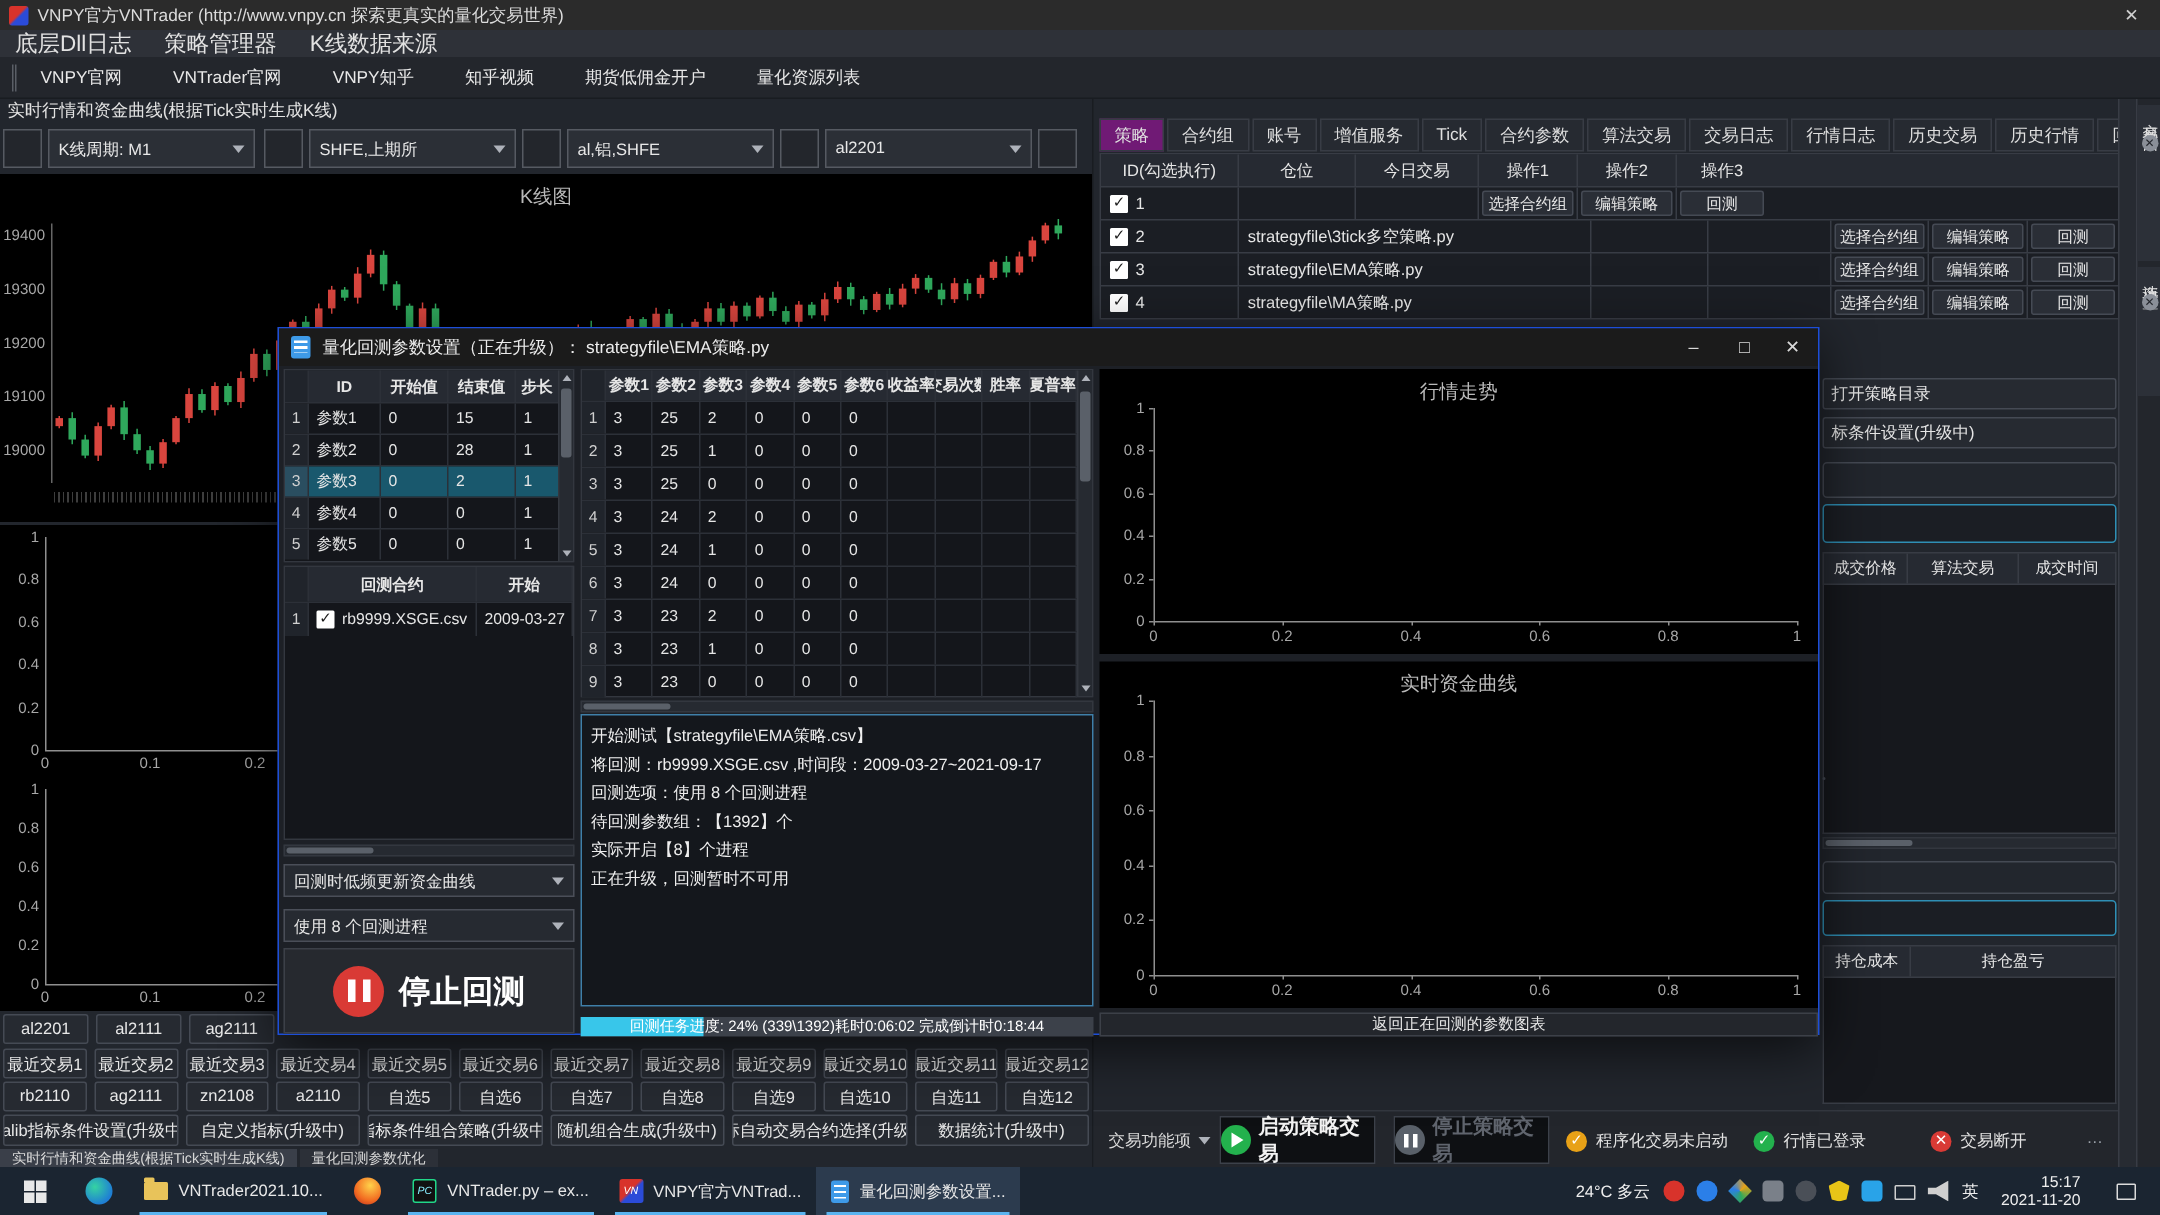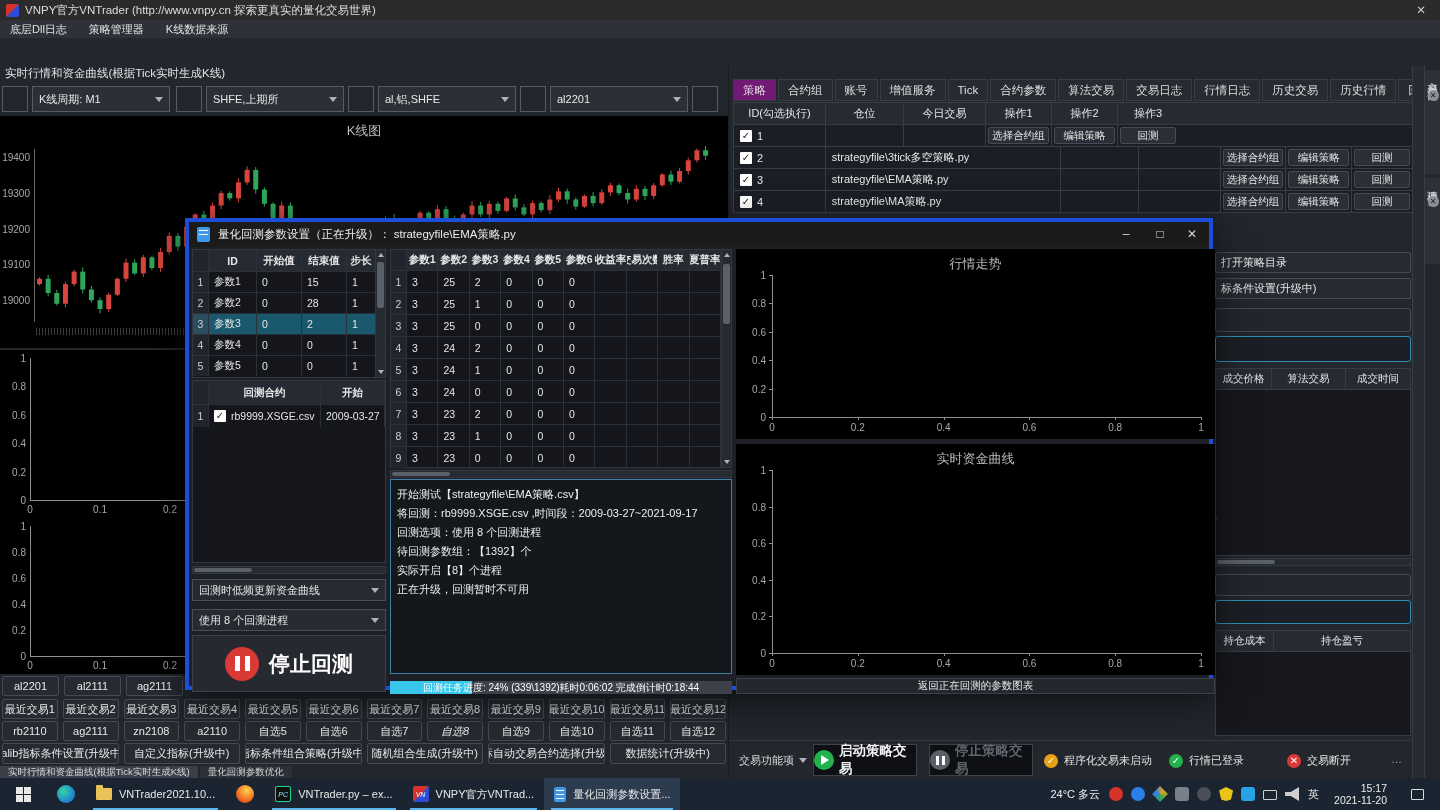--- a/index.html
+++ b/index.html
@@ -2,21 +2,21 @@
 <html><head>
 <meta charset="utf-8">
 <style>
 *{margin:0;padding:0;box-sizing:border-box;font-family:"Liberation Sans","DejaVu Sans",sans-serif}
 html,body{background:#000}
 #root{position:relative;width:1440px;height:810px;overflow:hidden;background:#22262d;color:#e6e6e6;font-size:12px}
 
 #titlebar{position:absolute;left:0;top:0;width:1440px;height:20px;background:#2b2b2b;display:flex;align-items:center;padding:0 6px;font-size:11.5px;color:#dcdcdc}
 #appicon{width:13px;height:13px;border-radius:2px;background:linear-gradient(135deg,#d8332b 0 45%,#2b4bd8 55% 100%);margin-right:6px}
 #winclose{margin-left:auto;width:26px;text-align:center;color:#cfcfcf;cursor:default}
-#menubar{position:absolute;left:0;top:20px;width:1440px;height:18px;background:#2e3138;display:flex;align-items:center;gap:22px;padding:0 10px;font-size:11px}
+#menubar{position:absolute;left:0;top:20px;width:1440px;height:18px;background:#2e3138;display:flex;align-items:center;gap:22px;padding:0 10px;font-size:15px}
 .menuitem{color:#e2e2e2}
 #toolbar{position:absolute;left:0;top:38px;width:1440px;height:28px;background:#23262c;border-bottom:1px solid #191c21;display:flex;align-items:center}
 #toolhandle{width:3px;height:18px;border-left:1px solid #5a5e66;border-right:1px solid #5a5e66;margin-left:8px}
 #toollinks{display:flex;gap:34px;margin-left:16px;font-size:11.5px}
 .toollink{color:#e8e8e8}
 
 #lefthdr{position:absolute;left:0;top:66px;width:728px;height:18px;font-size:11.5px;color:#e2e2e2;padding-left:5px}
 #ddrow{position:absolute;left:0;top:86px;width:728px;height:28px}
 .ddbox{position:absolute;top:0;height:26px;background:#23262c;border:1px solid #565a62}
 .dd{position:absolute;top:0;height:26px;background:#2b2f36;border:1px solid #565a62;display:flex;align-items:center;padding:0 6px;font-size:11px;color:#e8e8e8}
@@ -65,21 +65,21 @@
 .pause i,.pause em{display:block;width:3px;height:9px;background:#fff;margin:0 1.5px}
 .status{position:absolute;top:12px;display:flex;align-items:center;gap:6px;font-size:11px;color:#e2e2e2}
 .sicn{width:14px;height:14px;border-radius:50%;color:#fff;font-size:10px;line-height:14px;text-align:center;flex:none}
 
 #rstrip{position:absolute;left:1412px;top:66px;width:12px;height:712px;background:#272b32;border-left:1px solid #383c45}
 #sidetabs{position:absolute;left:1424px;top:66px;width:16px;height:712px;background:#23262c;border-left:1px solid #383c45}
 .vtab{position:absolute;left:0;width:16px;background:#2c3038;display:flex;flex-direction:column;align-items:center;padding-top:4px}
 .vtab span{writing-mode:vertical-rl;font-size:10.5px;color:#e0e0e0;letter-spacing:2px}
 .cx{width:11px;height:11px;border-radius:50%;background:#8a8f98;color:#23262c;font-size:8px;line-height:11px;text-align:center;margin:6px 0 4px}
 
-#dialog{position:absolute;left:185px;top:218px;width:1028px;height:472px;background:#1d2026;border:4px solid #1d4ed8;box-shadow:0 10px 34px rgba(0,0,0,.65);z-index:50}
+#dialog{position:absolute;left:185px;top:218px;width:1028px;height:472px;background:#1d2026;border:1px solid #1d4ed8;box-shadow:0 10px 34px rgba(0,0,0,.65);z-index:50}
 #dlgtitle{position:absolute;left:0;top:0;width:100%;height:25px;background:#1b1b1b;display:flex;align-items:center;padding-left:8px;font-size:11.5px;color:#ececec}
 #dlgicon{width:13px;height:15px;background:#3e9ae8;border-radius:2px;margin-right:8px;position:relative}
 #dlgicon:after{content:"";position:absolute;left:2px;top:3px;width:9px;height:8px;background:repeating-linear-gradient(#fff 0 1.5px,transparent 1.5px 4px)}
 .dctl{position:absolute;top:0;width:30px;height:25px;text-align:center;line-height:25px;color:#d8d8d8;font-size:12px}
 .dtable{position:absolute;background:#14161b;border:1px solid #33373f}
 .drow{display:flex;height:21px;border-top:1px solid #2c3038}
 .drow.h{border-top:none;background:#262a32;font-weight:bold}
 .dcell{border-right:1px solid #2c3038;display:flex;align-items:center;padding-left:5px;font-size:10.5px;overflow:hidden;white-space:nowrap}
 .dcell.rn{background:#20242b;justify-content:center;padding-left:0;color:#d0d0d0}
 .drow.sel .dcell{background:#19586d}
@@ -131,20 +131,31 @@
     <span>VNPY官方VNTrader (http://www.vnpy.cn 探索更真实的量化交易世界)</span>
     <span id="winclose">✕</span>
   </div>
 
   <div id="menubar">
       <span class="menuitem">底层Dll日志</span>
       <span class="menuitem">策略管理器</span>
       <span class="menuitem">K线数据来源</span>
     </div>
 
+  <div id="toolbar">
+    <div id="toolhandle"></div>
+    <div id="toollinks">
+        <span class="toollink">VNPY官网</span>
+        <span class="toollink">VNTrader官网</span>
+        <span class="toollink">VNPY知乎</span>
+        <span class="toollink">知乎视频</span>
+        <span class="toollink">期货低佣金开户</span>
+        <span class="toollink">量化资源列表</span>
+      </div>
+  </div>
 
   <div id="lefthdr">实时行情和资金曲线(根据Tick实时生成K线)</div>
   <div id="ddrow">
       <div class="ddbox" style="left: 2px; width: 26px;"></div>
       <div class="ddbox" style="left: 176px; width: 26px;"></div>
       <div class="ddbox" style="left: 348px; width: 26px;"></div>
       <div class="ddbox" style="left: 520px; width: 26px;"></div>
       <div class="ddbox" style="left: 692px; width: 26px;"></div>
       <div class="dd" style="left: 32px; width: 138px;">
         <span>K线周期: M1</span>
@@ -382,21 +393,21 @@
       <div class="cbtn" style="flex: 1 1 0%;">最近交易12</div>
     </div>
   <div id="crow3" class="btnrow" style="left:2px;top:721px;width:724px;height:20px">
       <div class="cbtn" style="flex: 1 1 0%;">rb2110</div>
       <div class="cbtn" style="flex: 1 1 0%;">ag2111</div>
       <div class="cbtn" style="flex: 1 1 0%;">zn2108</div>
       <div class="cbtn" style="flex: 1 1 0%;">a2110</div>
       <div class="cbtn" style="flex: 1 1 0%;">自选5</div>
       <div class="cbtn" style="flex: 1 1 0%;">自选6</div>
       <div class="cbtn" style="flex: 1 1 0%;">自选7</div>
-      <div class="cbtn" style="flex: 1 1 0%; font-style: italic;">自选8</div>
+      <div class="cbtn" style="flex: 1 1 0%;">自选8</div>
       <div class="cbtn" style="flex: 1 1 0%;">自选9</div>
       <div class="cbtn" style="flex: 1 1 0%;">自选10</div>
       <div class="cbtn" style="flex: 1 1 0%;">自选11</div>
       <div class="cbtn" style="flex: 1 1 0%;">自选12</div>
     </div>
   <div id="crow4" class="btnrow" style="left:2px;top:743px;width:724px;height:21px">
       <div class="cbtn" style="flex: 1 1 0%;">Talib指标条件设置(升级中)</div>
       <div class="cbtn" style="flex: 1 1 0%;">自定义指标(升级中)</div>
       <div class="cbtn" style="flex: 1 1 0%;">指标条件组合策略(升级中)</div>
       <div class="cbtn" style="flex: 1 1 0%;">随机组合生成(升级中)</div>

